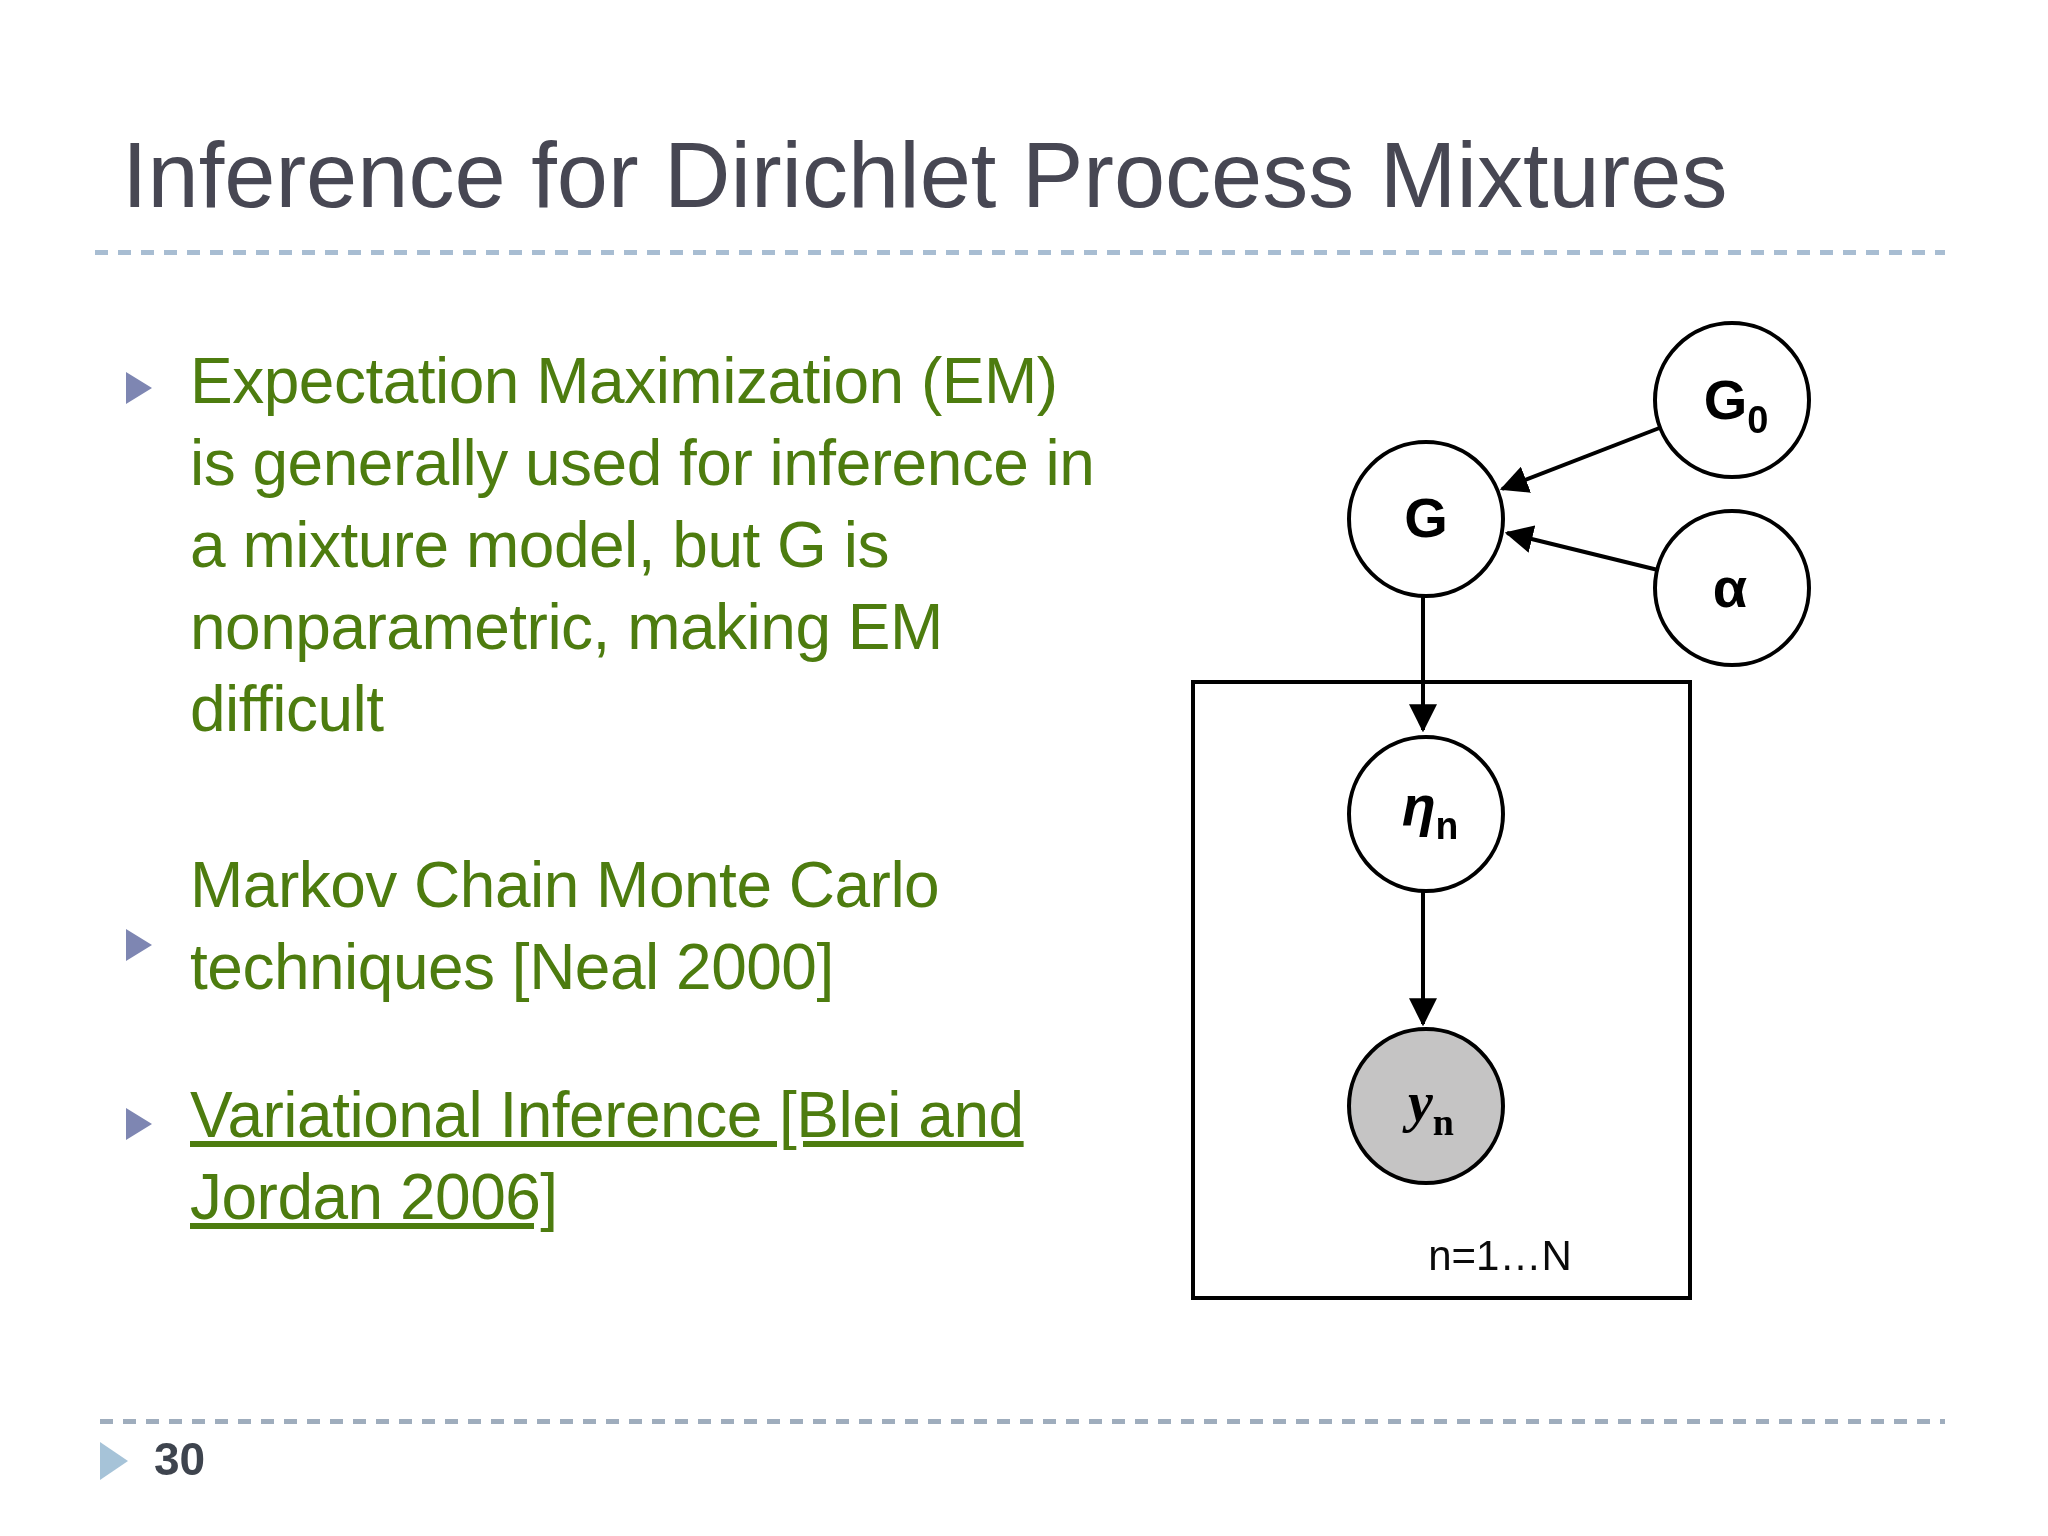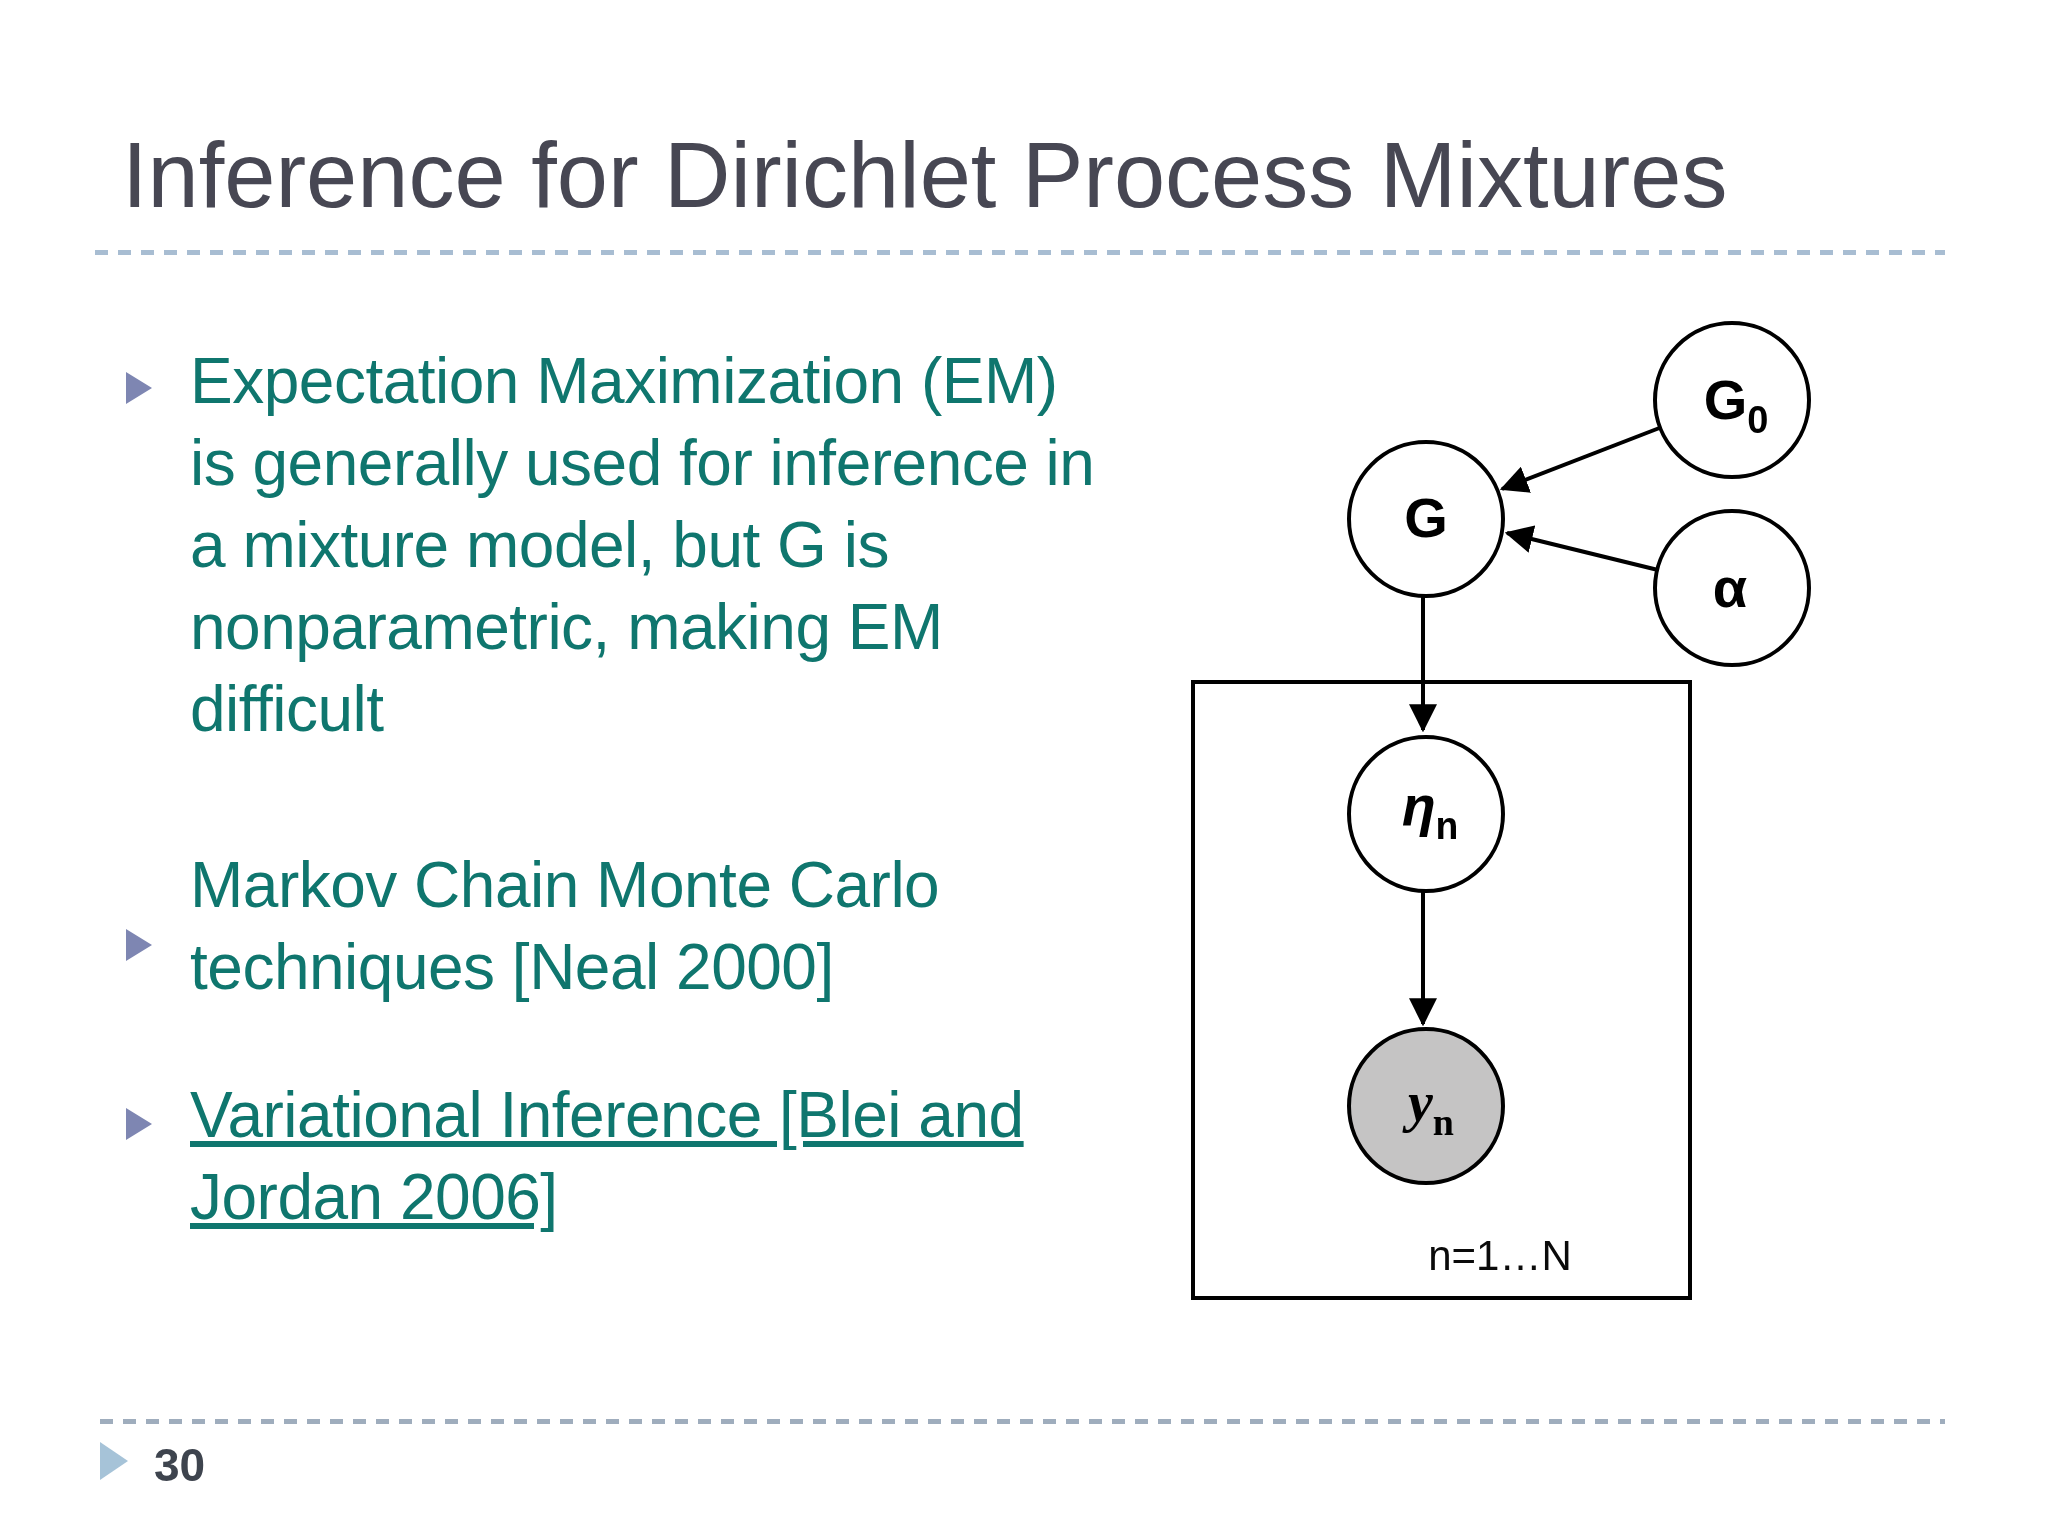--- a/index.html
+++ b/index.html
@@ -13,21 +13,21 @@
     font-family:Liberation Sans, sans-serif;
     font-size:92px;line-height:1.25;color:#474753;white-space:nowrap;
   }
   .title-rule{
     position:absolute;left:95px;top:250px;width:1850px;height:5px;
     background:repeating-linear-gradient(90deg,#a8bdd2 0 13px,transparent 13px 23px);
   }
   
   .bullet-text{
     position:absolute;left:190px;width:1120px;
-    font-size:64px;line-height:82px;color:#0f766e;
+    font-size:64px;line-height:82px;color:#4d7c0f;
     white-space:pre-line;letter-spacing:-0.5px;
   }
   .b1{top:340px;}
   .b2{top:844px;}
   .b3{top:1074px;text-decoration:underline;}
   .bullet-marker{
     position:absolute;left:126px;width:0;height:0;
     border-top:16px solid transparent;border-bottom:16px solid transparent;
     border-left:26px solid #7e86b2;
   }
@@ -58,21 +58,21 @@
     position:absolute;left:100px;top:1419px;width:1845px;height:5px;
     background:repeating-linear-gradient(90deg,#9fadbd 0 13px,transparent 13px 23px);
   }
   .footer-marker{
     position:absolute;left:100px;top:1442px;width:0;height:0;
     border-top:19px solid transparent;border-bottom:19px solid transparent;
     border-left:28px solid #a6c3d8;
   }
   .page-number{
     position:absolute;left:154px;top:1432px;
-    font-size:46px;font-weight:bold;color:#3e444e;margin-top:6px;
+    font-size:46px;font-weight:bold;color:#3e444e;
   }
 </style>
 </head>
 <body>
 
 <div class="slide">
 
   <div class="title">Inference for Dirichlet Process Mixtures</div>
   <div class="title-rule"></div>
 

